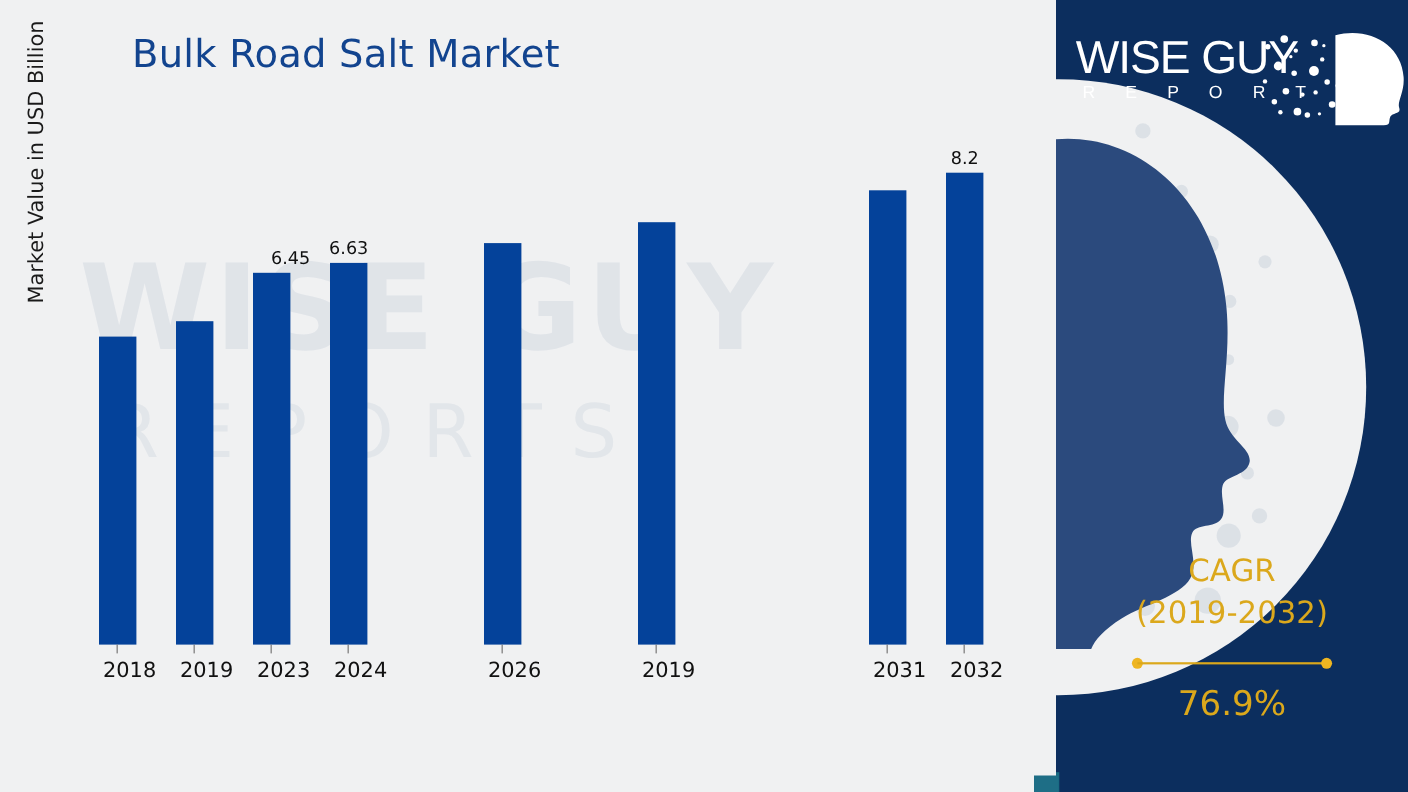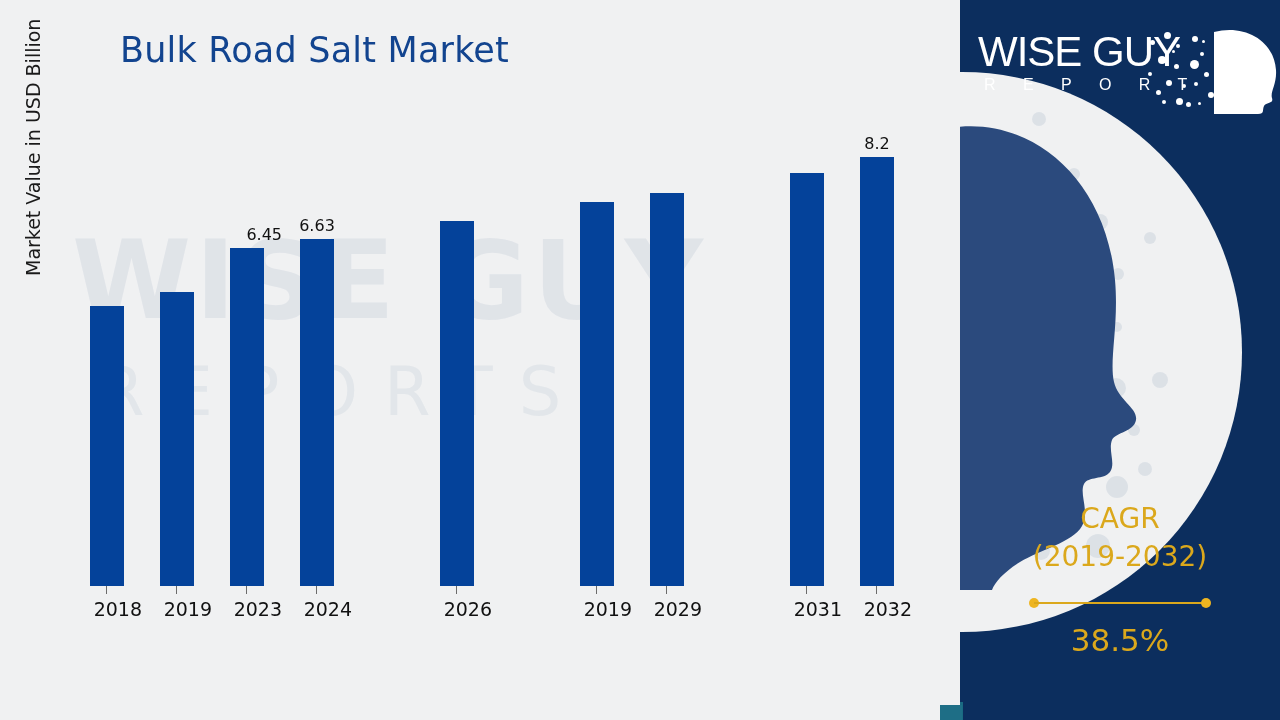--- a/index.html
+++ b/index.html
@@ -299,25 +299,20 @@
         </div>
         <div class="bar-slot" style="left: 350px;">
           <div class="bar" style="height: 365px; background: rgb(4, 66, 154);"></div>
           <div class="tick"></div>
           <div class="x-tick-label">2026</div>
         </div>
         <div class="bar-slot" style="left: 490px;">
           <div class="bar" style="height: 384px; background: rgb(4, 66, 154);"></div>
           <div class="tick"></div>
           <div class="x-tick-label">2019</div>
-        </div>
-        <div class="bar-slot" style="left: 560px;">
-          <div class="bar" style="height: 393px; background: rgb(4, 66, 154);"></div>
-          <div class="tick"></div>
-          <div class="x-tick-label">2029</div>
         </div>
         <div class="bar-slot" style="left: 700px;">
           <div class="bar" style="height: 413px; background: rgb(4, 66, 154);"></div>
           <div class="tick"></div>
           <div class="x-tick-label">2031</div>
         </div>
         <div class="bar-slot" style="left: 770px;">
           <div class="bar" style="height: 429px; background: rgb(4, 66, 154);"></div>
           <div class="bar-label" style="bottom: 433px;">8.2</div>
           <div class="tick"></div>
@@ -420,19 +415,19 @@
     </div>
 
     <div id="cagr-block">
       <div id="cagr-title">CAGR</div>
       <div id="cagr-period">(2019-2032)</div>
       <div id="cagr-divider">
         <span class="dot left"></span>
         <span class="line"></span>
         <span class="dot right"></span>
       </div>
-      <div id="cagr-value">38.5%</div>
+      <div id="cagr-value">76.9%</div>
     </div>
 
   </div>
 
   <div id="teal-strip-outer"></div>
 </div>
 
 </body></html>

